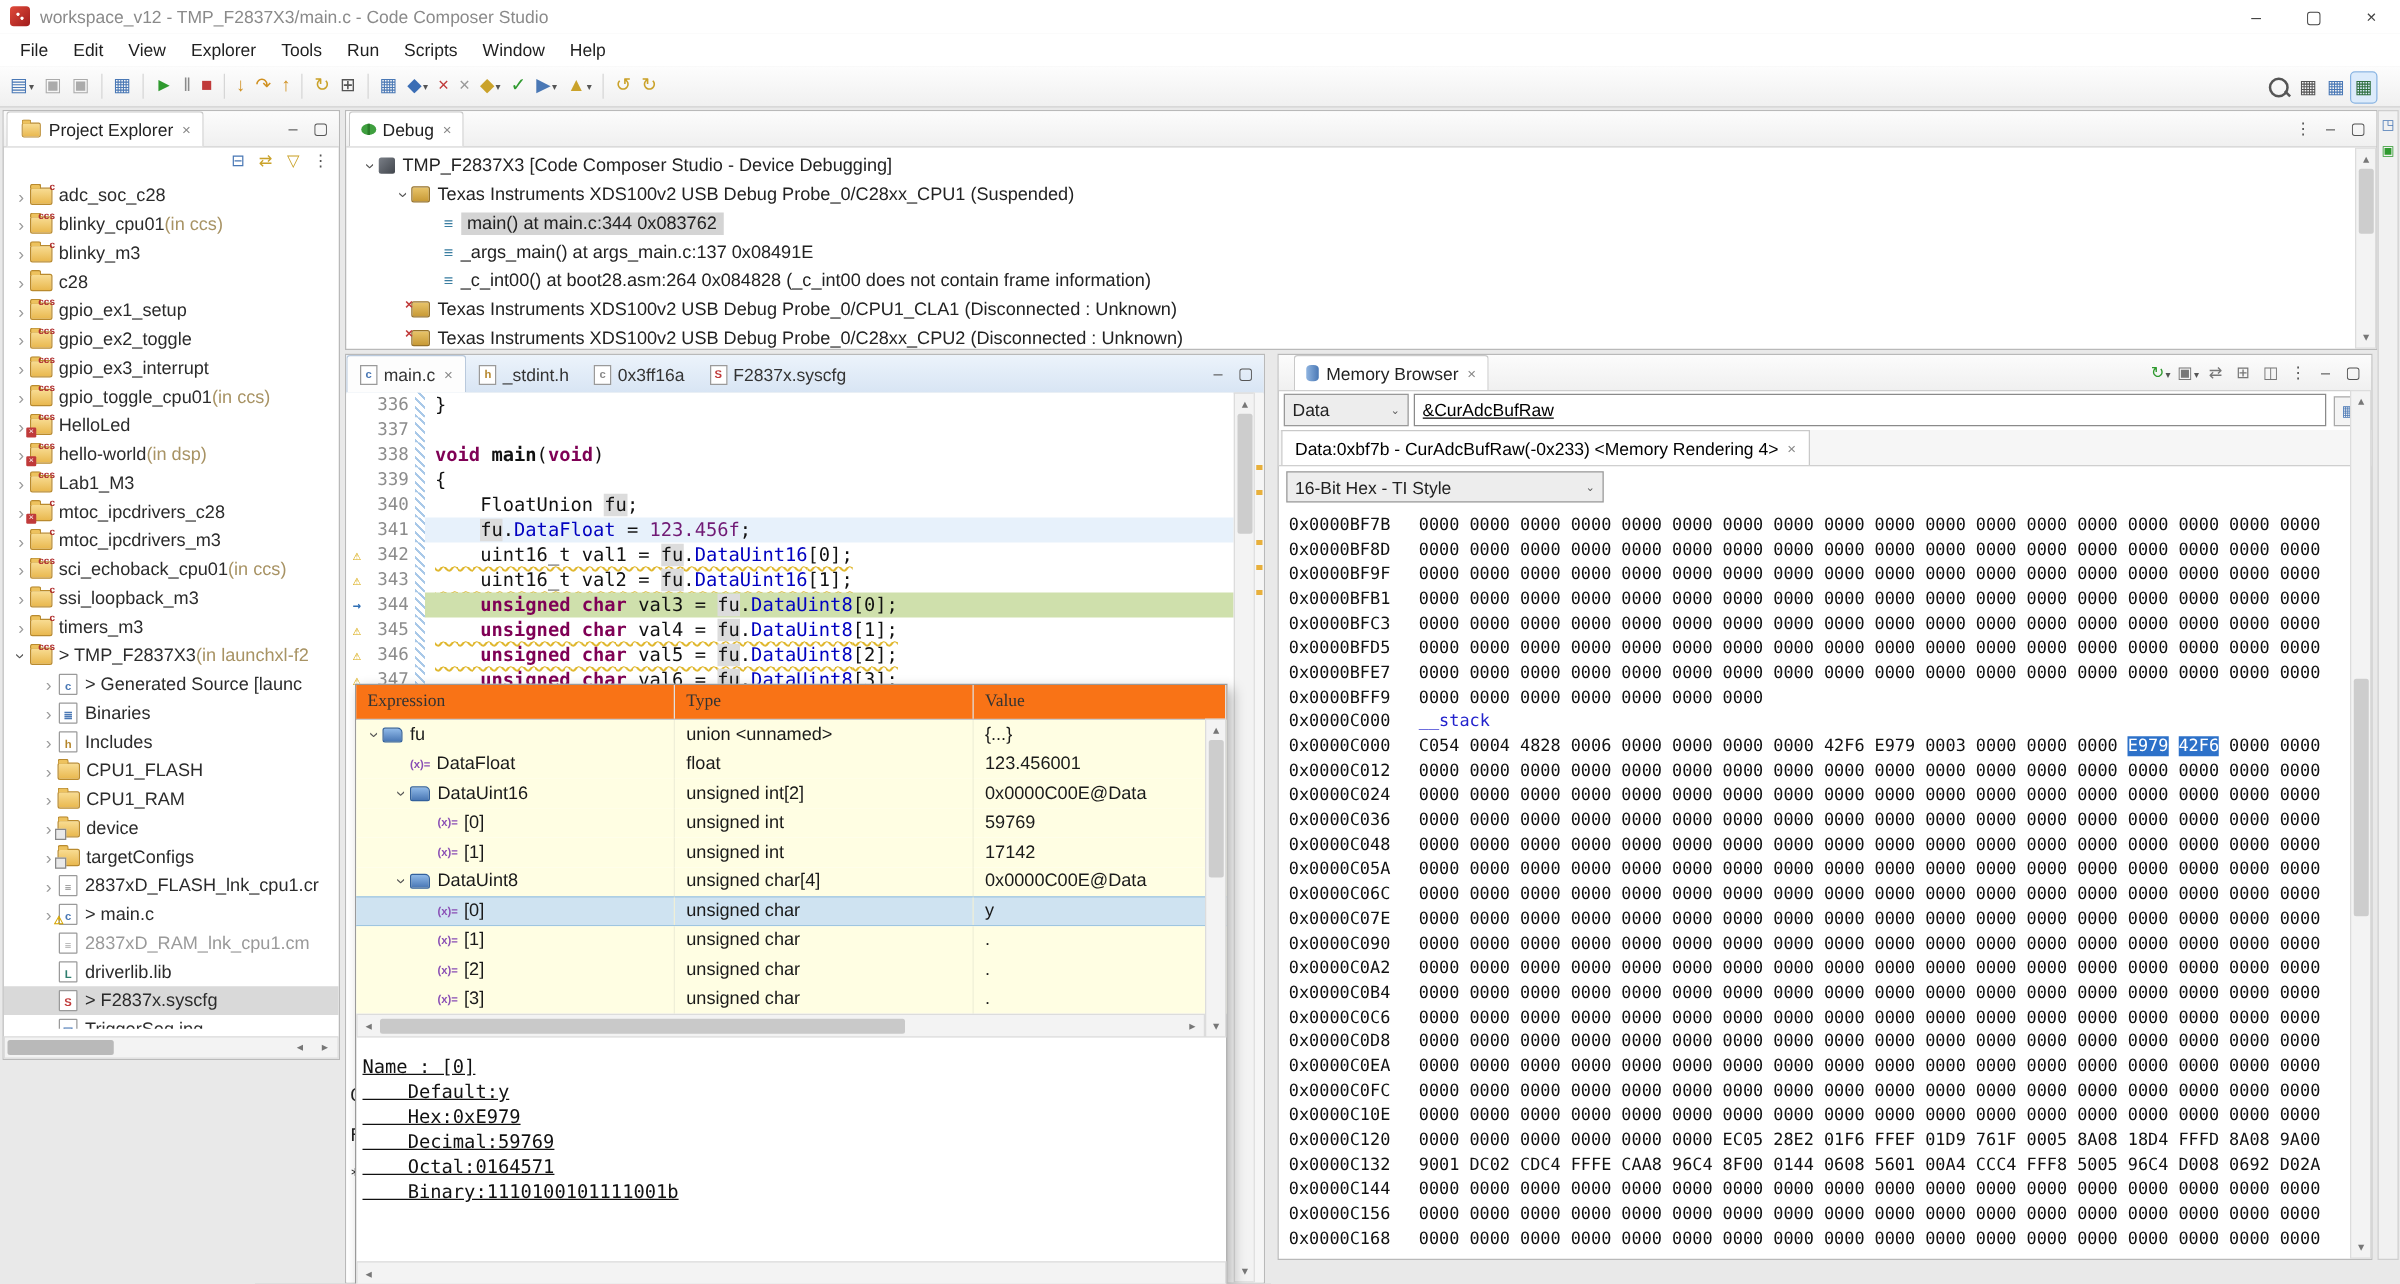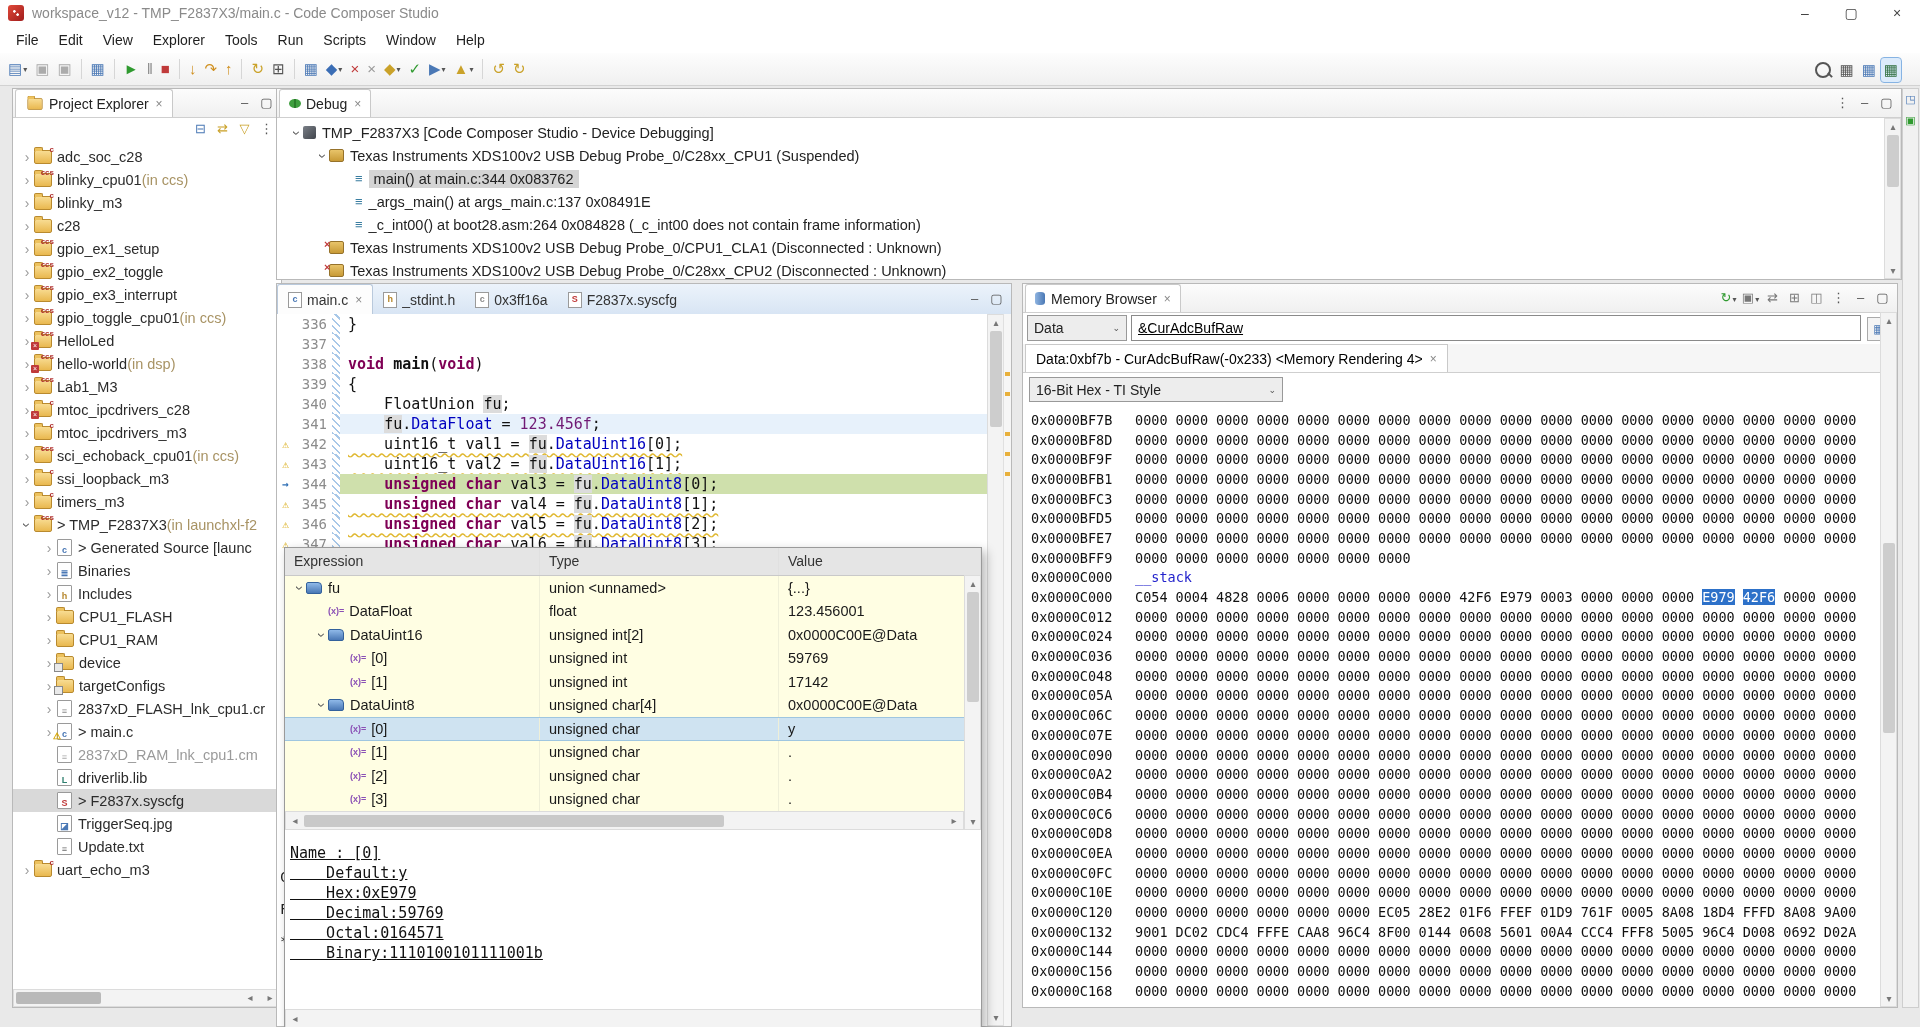--- a/index.html
+++ b/index.html
@@ -72,21 +72,21 @@
   .bgG{background:#cfe0ac;}
   .bgB{background:#e7f1fb;}
   .s-k{color:#7f0055;font-weight:bold;}
   .s-b{font-weight:bold;color:#111;}
   .s-f{color:#0000c0;}
   .s-n{color:#701a75;}
   .s-o{background:#dcdcdc;}
   .wv{text-decoration:underline;text-decoration-style:wavy;text-decoration-color:#e0b830;text-underline-offset:3px;}
   
   #expr-popup{left:284px;top:547px;width:696px;height:480px;background:#fff;border:1px solid #9a9a9a;box-shadow:4px 4px 10px rgba(0,0,0,.28);}
-  .xhdr{display:flex;height:27px;border-bottom:1px solid #c9c9c9;background:#e5e5e5;}
+  .xhdr{display:flex;height:27px;border-bottom:1px solid #c9c9c9;background:#f97316;font-family:Liberation Serif, serif;}
   .xhdr div{font-size:14px;color:#333;line-height:27px;padding-left:9px;border-right:1px solid #e0e0e0;box-sizing:border-box;}
   .xrow{display:flex;height:23.5px;background:#fffee3;align-items:center;}
   .xrow.sel{background:#cfe3f1;border-top:1px solid #9fc6e0;border-bottom:1px solid #9fc6e0;box-sizing:border-box;}
   .xc{height:100%;display:flex;align-items:center;font-size:14.5px;color:#1a1a1a;box-sizing:border-box;padding-left:9px;border-right:1px solid #efefd8;white-space:nowrap;overflow:hidden;}
   .ic-union{width:14px;height:10px;background:linear-gradient(#8fb9e8,#4a78b5);border:1px solid #33619c;border-radius:2px 4px 2px 2px;margin-right:6px;flex:none;}
   .ic-var{color:#8a4fb5;font-size:9px;font-weight:bold;margin-right:5px;flex:none;}
   #expr-details{position:absolute;left:1px;top:290px;width:677px;height:160px;background:#fff;font-family:"DejaVu Sans Mono",monospace;font-size:15px;line-height:20px;white-space:pre;color:#111;padding:5px 0 0 4px;box-sizing:border-box;text-decoration:underline;}
   
   .combo{display:flex;align-items:center;justify-content:space-between;background:#ededed;border:1px solid #999;font-size:14px;color:#222;padding:0 6px;box-sizing:border-box;}
   .combo .ca{font-size:9px;color:#555;margin-left:8px;}
@@ -211,21 +211,21 @@
         <span class="tb-g" style="color: rgb(85, 85, 85);">▦</span>
       </div>
       <div class="tb-btn">
         <span class="tb-g" style="color: rgb(74, 120, 181);">▦</span>
       </div>
       <div class="tb-btn active">
         <span class="tb-g" style="color: rgb(47, 111, 63);">▦</span>
       </div>
     </div>
 
-  <div class="abs panel" style="left:12px;top:88px;width:270px;height:920px;">
+  <div class="abs panel" style="left:2px;top:88px;width:270px;height:760px;">
     <div class="tabrow">
       <div class="vtab" style="margin-left:2px">
         <span class="ic-folder" style="transform:scale(.85)"></span>
         <span>Project Explorer</span>
         <span class="tab-close">×</span>
       </div>
       <div class="hdr-icons" style="right:4px">
         <span class="hic" style="color:#555">–</span>
         <span class="hic" style="color:#555">▢</span>
       </div>
@@ -742,21 +742,21 @@
     Decimal:59769
     Octal:0164571
     Binary:1110100101111001b</div>
     <div class="abs sb-track" style="left:0;bottom:0;right:0;height:19px;">
       <div class="sb-arr" style="left:2px;top:3px;width:14px;">◂</div>
     </div>
   </div>
 
   <div class="abs panel" style="left:1022px;top:283px;width:876px;height:725px;">
     <div class="tabrow">
-      <div class="vtab" style="margin-left:2px">
+      <div class="vtab" style="margin-left:12px">
         <span class="cyl"></span>
         <span>Memory Browser</span>
         <span class="tab-close">×</span>
       </div>
       <div class="hdr-icons" style="right:4px" id="mem-hdr-icons">
           <span class="hic" style="color: rgb(47, 154, 47);">↻<span class="tb-dd">▾</span></span>
           <span class="hic" style="color: rgb(119, 119, 119);">▣<span class="tb-dd">▾</span></span>
           <span class="hic" style="color: rgb(119, 119, 119);">⇄</span>
           <span class="hic" style="color: rgb(119, 119, 119);">⊞</span>
           <span class="hic" style="color: rgb(119, 119, 119);">◫</span>

